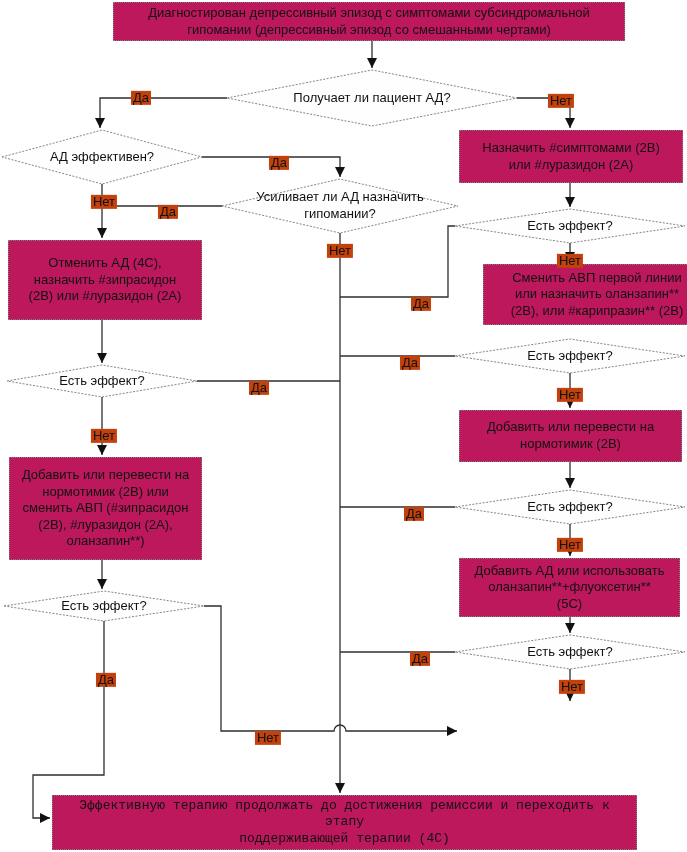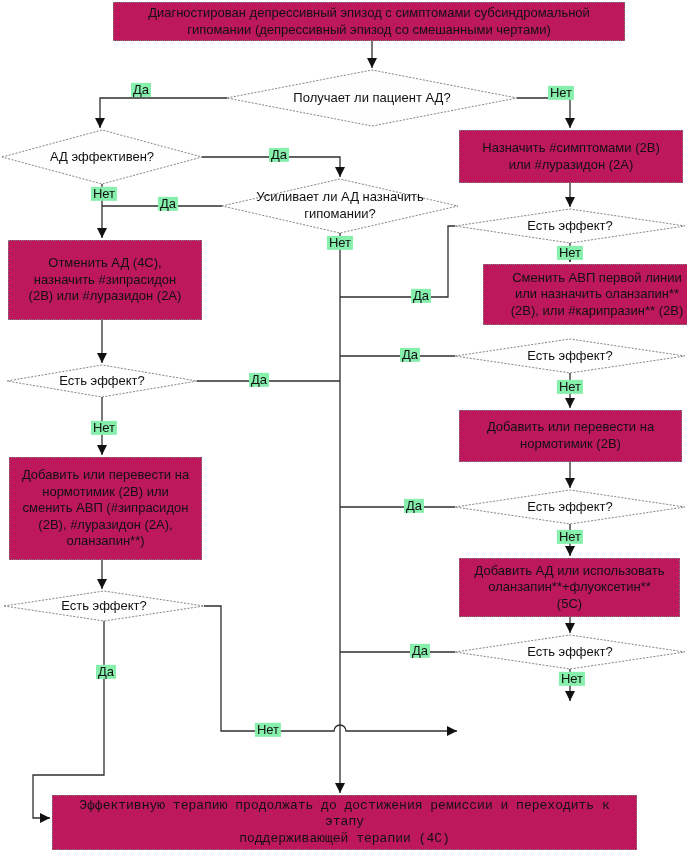--- a/index.html
+++ b/index.html
@@ -10,21 +10,21 @@
   .canvas svg{position:absolute;left:0;top:0;}
   .node{
     position:absolute;display:flex;align-items:center;justify-content:center;
     text-align:center;font-size:13px;line-height:1.28;white-space:pre-line;
     box-sizing:border-box;
   }
   .box{border:1px dotted #808080;background:#be185d;padding:2px 4px;}
   .dtext{transform:translate(-50%,-50%);background:transparent;}
   .lbl{
     position:absolute;transform:translate(-50%,-50%);font-size:13px;
-    background:#86efac;padding:0 2px;line-height:1.1;
+    background:#c2410c;padding:0 2px;line-height:1.1;margin-top:8px;
   }
 </style>
 </head>
 <body>
 
 <div class="canvas">
 
   <svg width="687" height="852" viewBox="0 0 687 852">
     <defs>
       <marker id="arrow" viewBox="0 0 8 8" refX="8" refY="4" markerWidth="8" markerHeight="8" orient="auto">

